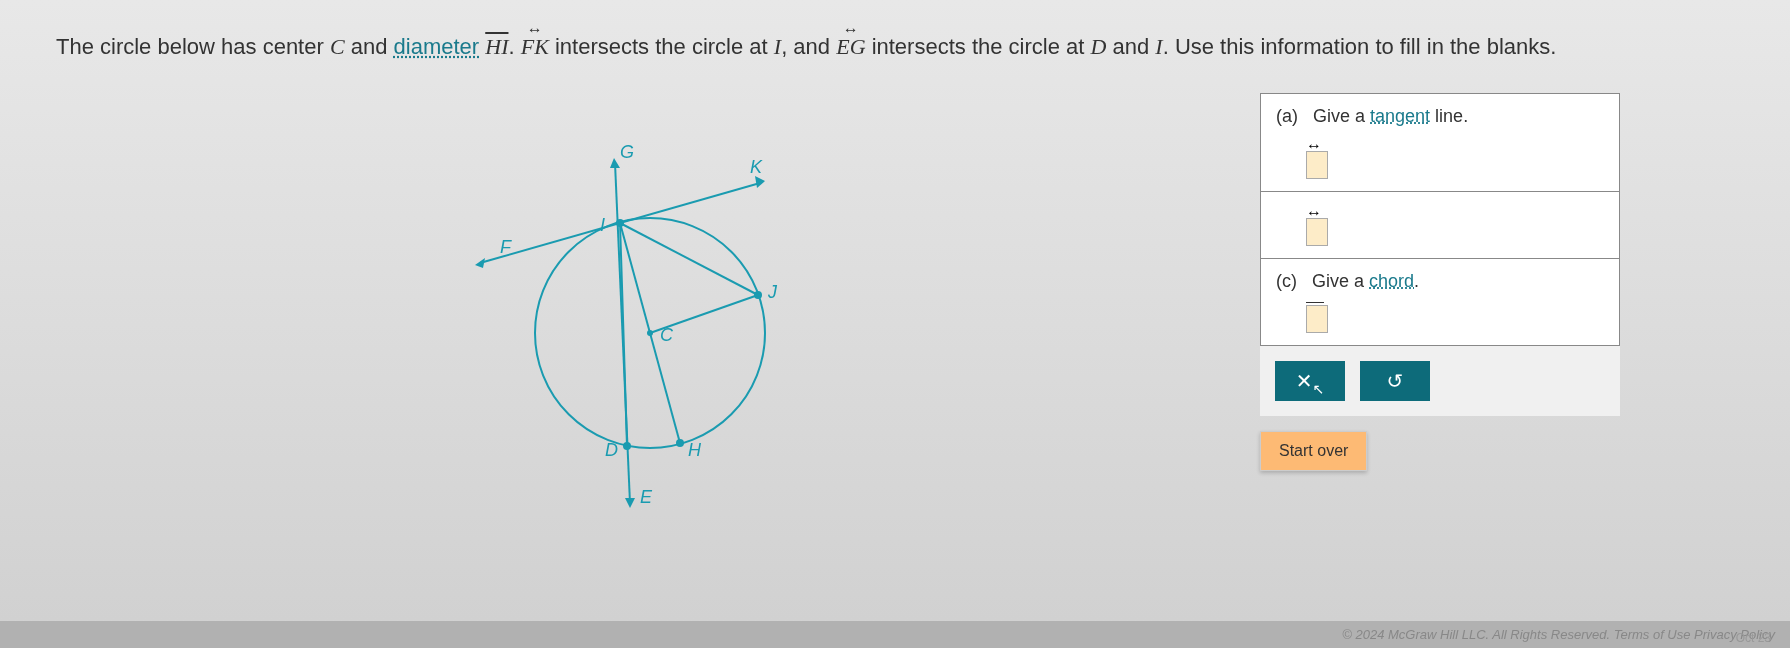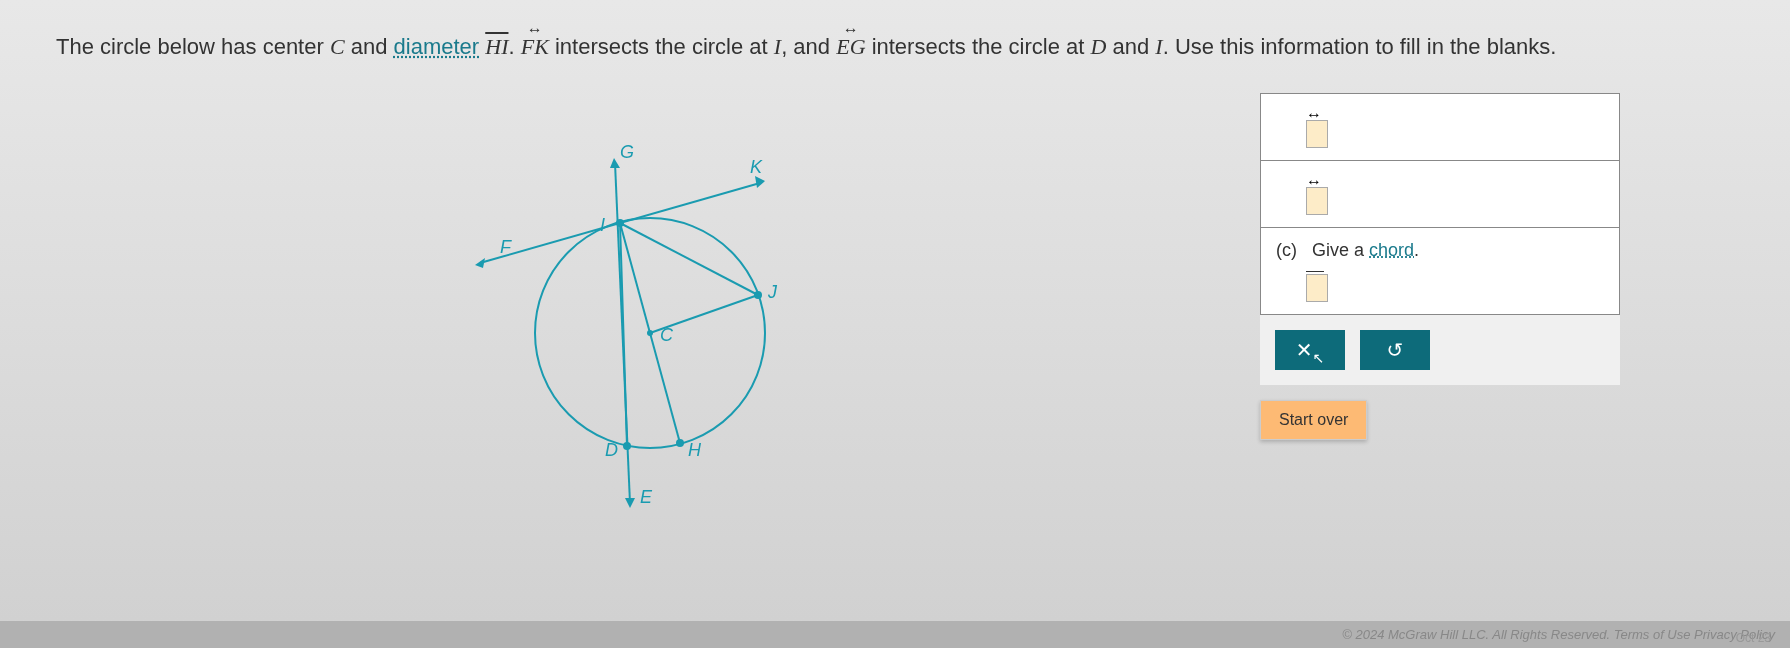--- a/index.html
+++ b/index.html
@@ -180,20 +180,24 @@
 
       <line x1="190" y1="230" x2="298" y2="192" stroke="#1a9bb0" stroke-width="2"></line>
 
       <line x1="160" y1="120" x2="167" y2="343" stroke="#1a9bb0" stroke-width="2"></line>
     </svg>
   </div>
 
   <div class="answer-panel">
     <div class="answer-box">
       <div class="answer-row">
+        <div class="answer-label">
+          <span class="part">(a)</span>
+          <span>Give a </span><span class="link">tangent</span><span> line.</span>
+        </div>
         <div class="input-wrap">
           <span class="arrow-sym">↔</span>
           <span class="input-field"></span>
         </div>
       </div>
       <div class="answer-row">
         <div class="input-wrap">
           <span class="arrow-sym">↔</span>
           <span class="input-field"></span>
         </div>

